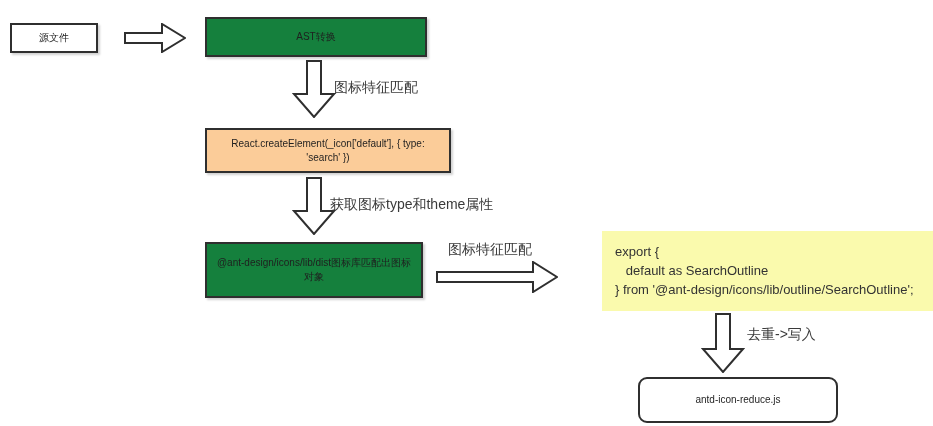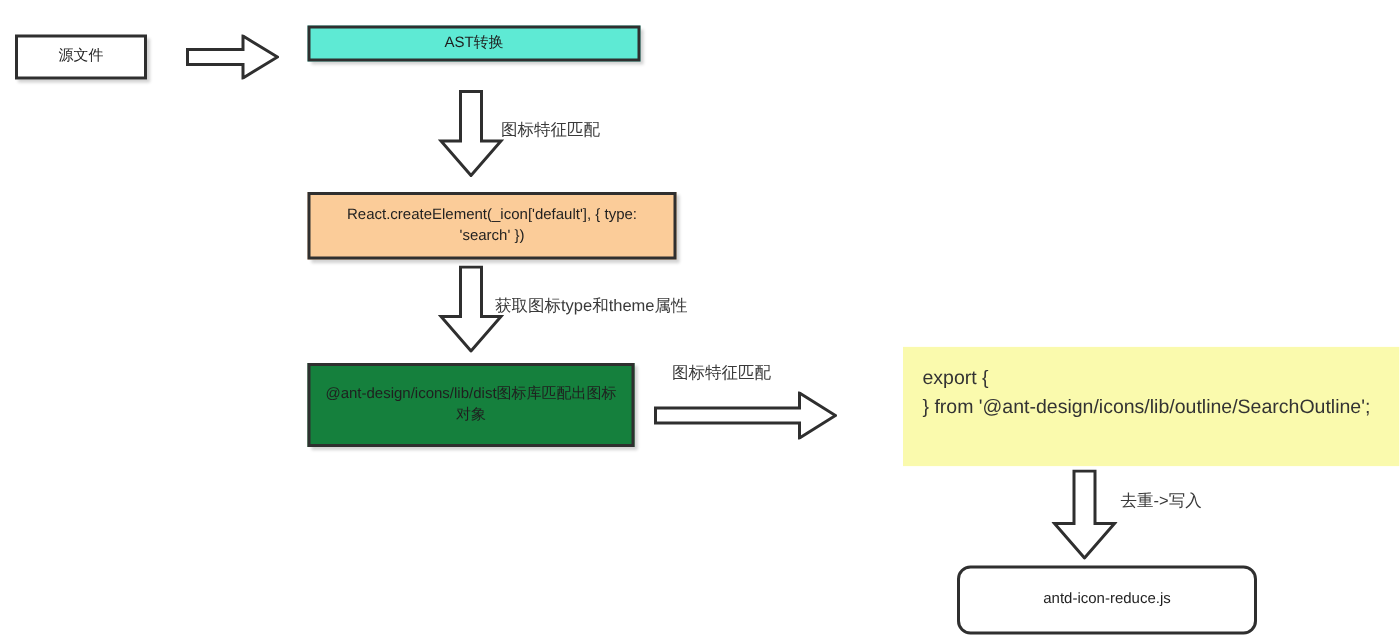--- a/index.html
+++ b/index.html
@@ -9,26 +9,26 @@
     color:#333;
   }
   .node{
     position:absolute;display:flex;align-items:center;justify-content:center;
     border:2px solid #2f2f2f;box-sizing:border-box;
     font-size:10px;line-height:1.4;text-align:center;color:#1f1f1f;
     box-shadow:2px 2px 2px rgba(0,0,0,0.18);
     overflow-wrap:anywhere;word-break:break-word;
   }
   .node-source{left:10px;top:23px;width:88px;height:30px;background:#ffffff;}
-  .node-ast{left:205px;top:17px;width:222px;height:24px;background:#5eead4;}
+  .node-ast{left:205px;top:17px;width:222px;height:40px;background:#15803d;}
   .node-react{left:205px;top:128px;width:246px;height:45px;background:#fbcc99;padding:2px 8px;}
   .node-match{left:205px;top:242px;width:218px;height:56px;background:#15803d;padding:2px 8px;}
   .node-output{left:638px;top:377px;width:200px;height:46px;background:#ffffff;border-radius:9px;box-shadow:none;}
   .edge-label{
-    position:absolute;font-size:11px;color:#3a3a3a;white-space:nowrap;
+    position:absolute;font-size:14px;color:#3a3a3a;white-space:nowrap;
   }
   .arrow{position:absolute;}
   .arrow svg{display:block;}
   .note{
     position:absolute;left:561px;top:231px;width:369px;height:80px;
     background:#fafaad;box-sizing:border-box;
     clip-path:polygon(0 0, calc(100% - 22px) 0, 100% 22px, 100% 100%, 0 100%);
     margin-left:41px;
   }
   .note-fold{
@@ -84,21 +84,21 @@
 
   <div class="arrow" style="left:436px;top:261px;">
     <svg width="122" height="32" viewBox="0 0 122 32">
       <polygon points="1,11 97,11 97,1 121,16 97,31 97,21 1,21" fill="#ffffff" stroke="#2f2f2f" stroke-width="2" stroke-linejoin="miter"></polygon>
     </svg>
   </div>
   <div class="edge-label" style="left:448px;top:241px;">图标特征匹配</div>
 
   <div class="note">
     <div class="note-fold"></div>
-    <div class="note-code"><span style="display:block;">export {</span><span style="display:block;">} from '@ant-design/icons/lib/outline/SearchOutline';</span></div>
+    <div class="note-code"><span style="display:block;">export {</span><span style="display:block;">   default as SearchOutline</span><span style="display:block;">} from '@ant-design/icons/lib/outline/SearchOutline';</span></div>
   </div>
 
   <div class="arrow" style="left:701px;top:313px;">
     <svg width="44" height="60" viewBox="0 0 44 60">
       <polygon points="15,1 29,1 29,36 42,36 22,59 2,36 15,36" fill="#ffffff" stroke="#2f2f2f" stroke-width="2" stroke-linejoin="miter"></polygon>
     </svg>
   </div>
   <div class="edge-label" style="left:747px;top:326px;">去重-&gt;写入</div>
 
   <div class="node node-output">

